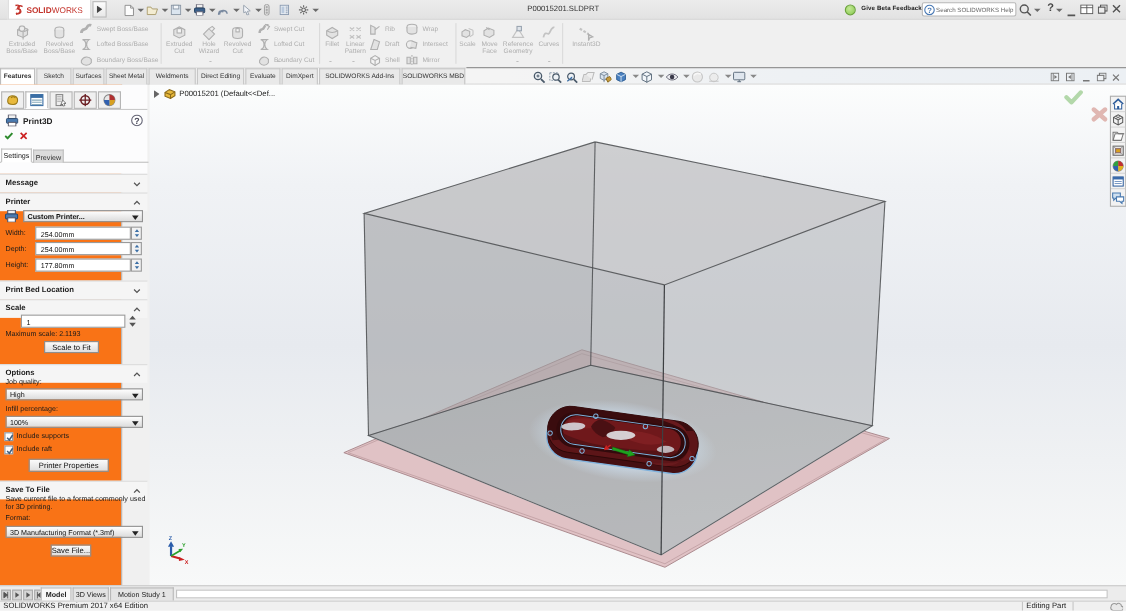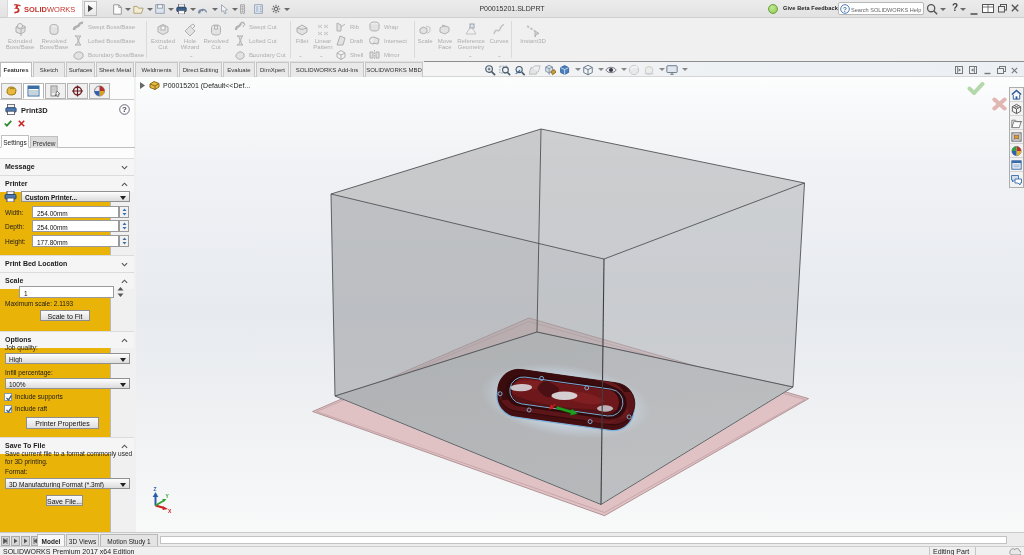--- a/index.html
+++ b/index.html
@@ -36,21 +36,21 @@
 #tabrow { position:absolute; left:0; top:61px; width:1024px; height:16px; background:linear-gradient(90deg,#f4f4f4 0%,#f4f4f4 45%,#eef1f4 70%,#ecf0f4 100%); border-top:1px solid #e0e0e0; border-bottom:1px solid #d6d6d6; }
 .rtab { position:absolute; top:0px; height:15px; background:#e9e9e9; border:1px solid #c6c6c6; border-bottom:none; font-size:6px; color:#333; text-align:center; padding-top:4px; white-space:nowrap; overflow:hidden; }
 .rtab.active { background:#fff; font-weight:bold; border-color:#bbb; }
 #hud { position:absolute; left:484px; top:0px; height:15px; display:flex; align-items:center; }
 #hud svg.hic { width:12px; height:12px; }
 #hud .hic { margin-right:3px; }
 #hud .dd:after { border-top-color:#888; }
 #docwinbtns { position:absolute; left:1017px; top:4px; }
 
 
-#panel { position:absolute; left:0; top:77px; width:111px; height:455px; background:#eab308; border-right:1px solid #b8b8b8; font-size:6.5px; color:#1a1a1a; }
+#panel { position:absolute; left:0; top:77px; width:111px; height:455px; background:#f97316; border-right:1px solid #b8b8b8; font-size:6.5px; color:#1a1a1a; }
 .ptab { position:absolute; top:6px; width:21px; height:16px; background:#f0f0f0; border:1px solid #b5b5b5; display:flex; align-items:center; justify-content:center; }
 .ptab.active { background:#fff; border-bottom-color:#fff; }
 .phdr { position:absolute; left:4px; font-weight:bold; color:#222; font-size:7.5px; }
 .sechdr { position:absolute; left:0; width:134px; height:17px; border-top:1px solid #dcdcdc; background:#f5f5f5; }
 .sechdr .t { position:absolute; left:5px; top:4px; font-weight:bold; font-size:7px; color:#1b1b1b; }
 .chev { position:absolute; right:6px; top:5px; width:7px; height:7px; }
 .combo { position:absolute; height:11px; background:linear-gradient(#fefefe,#dcdcdc); border:1px solid #919191; font-size:6.5px; color:#111; padding:2px 0 0 3px; white-space:nowrap; overflow:hidden; }
 .combo:after { content:""; position:absolute; right:3px; top:4px; border:3px solid transparent; border-top:4px solid #222; }
 .numbox { position:absolute; height:12px; background:#fff; border:1px solid #9a9a9a; font-size:6.5px; color:#111; padding:3px 0 0 4px; }
 .spin { position:absolute; width:10px; height:12px; background:#f2f2f2; border:1px solid #9a9a9a; }

